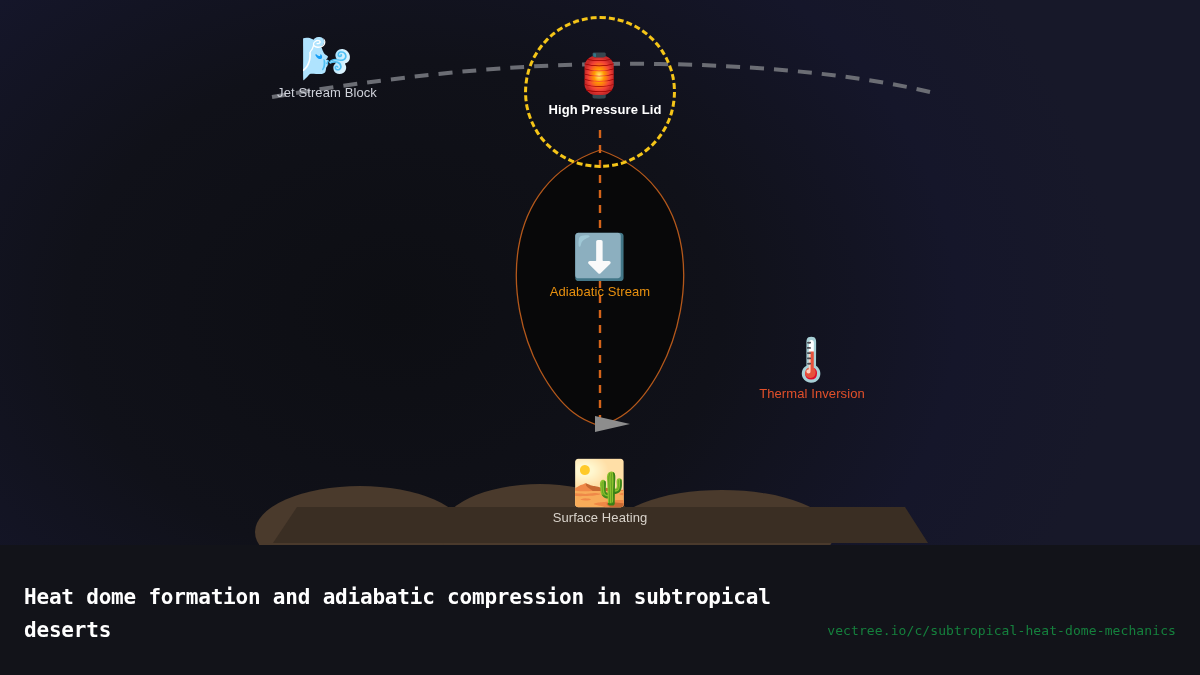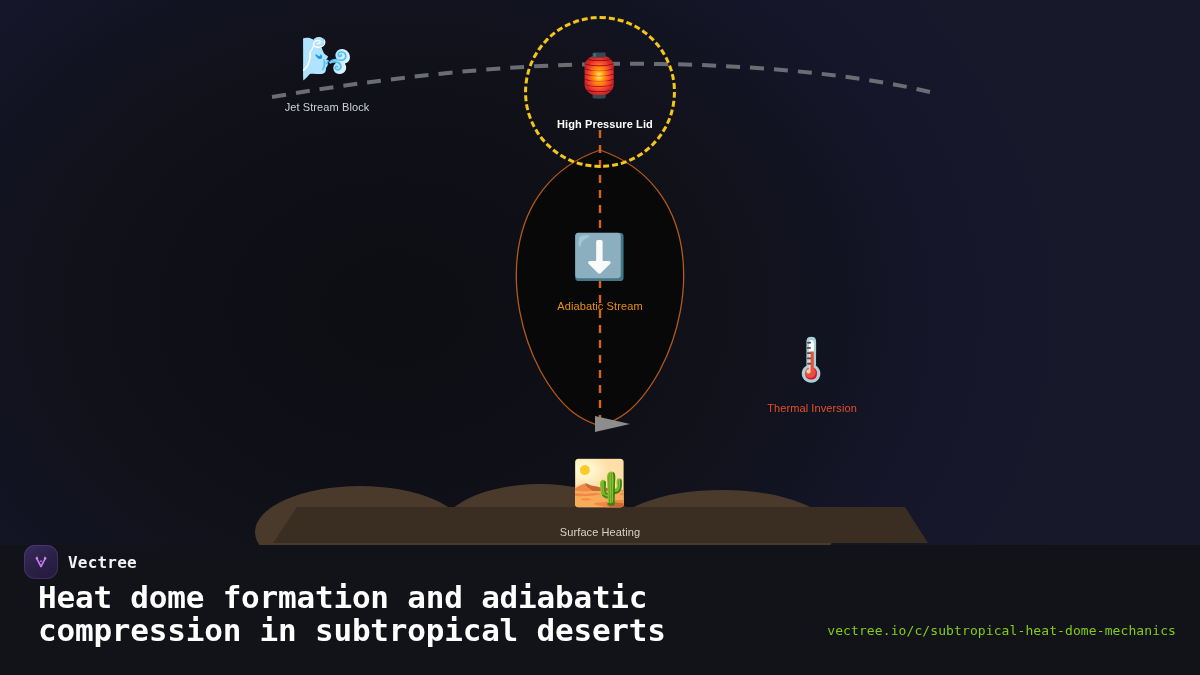--- a/index.html
+++ b/index.html
@@ -40,22 +40,22 @@
     transform: translate(-50%, 0);
     white-space: nowrap;
   }
   .node .emoji {
     font-size: 42px;
     line-height: 1;
     display: block;
   }
   .node .emoji.small { font-size: 44px; }
   .node .label {
-    margin-top: 21px;
-    font-size: 11px;
+    margin-top: 5px;
+    font-size: 13px;
     letter-spacing: .1px;
   }
 
   .lbl-jet   { color: #cfd2da; font-size: 13px; }
   .lbl-lid   { color: #ffffff; font-size: 14px; font-weight: bold; padding-left: 10px; }
   .lbl-adia  { color: #e8900f; font-size: 13px; }
   .lbl-therm { color: #e2502a; font-size: 13px; }
   .lbl-surf  { color: #d9d3cb; font-size: 13px; text-align: center; }
 
   
@@ -92,29 +92,28 @@
     font-weight: bold;
     letter-spacing: .2px;
   }
   .headline {
     position: absolute;
     left: 24px; top: 36px;
     width: 760px;
     color: #ffffff;
     font-family: "DejaVu Sans Mono", "Liberation Mono", monospace;
     font-weight: bold;
-    font-size: 31px;
+    font-size: 21px;
     line-height: 33px;
     letter-spacing: -0.2px;
-    margin-left: 14px;
   }
   .url {
     position: absolute;
     right: 24px; top: 78px;
-    color: #84cc16;
+    color: #15803d;
     font-family: "DejaVu Sans Mono", "Liberation Mono", monospace;
     font-size: 13px;
     letter-spacing: .1px;
     text-align: center;
   }
 </style>
 </head>
 <body>
 
 <div id="stage">
@@ -167,31 +166,20 @@
 
     <div class="node" style="left:600px; top:461px;">
       <span class="emoji small">🏜️</span>
       <span class="label lbl-surf">Surface Heating</span>
     </div>
 
   </div>
 
   <div id="footer">
 
-    <div class="brand">
-      <span class="brand-logo">
-        <svg width="20" height="20" viewBox="0 0 20 20">
-          <path d="M5.6 6.2 L10 14.6 L14.4 6.2" fill="none" stroke="#c77bf0" stroke-width="1.7" stroke-linecap="round" stroke-linejoin="round"></path>
-          <path d="M6.0 5.0 L6.6 6.6 M5.0 6.4 L6.3 6.9" stroke="#d98ef5" stroke-width="1.1" stroke-linecap="round"></path>
-          <path d="M14.0 5.0 L13.4 6.6 M15.0 6.4 L13.7 6.9" stroke="#d98ef5" stroke-width="1.1" stroke-linecap="round"></path>
-          <circle cx="10" cy="9.2" r="0.9" fill="#c77bf0"></circle>
-        </svg>
-      </span>
-      <span class="brand-name">Vectree</span>
-    </div>
 
     <div class="headline">Heat dome formation and adiabatic compression in subtropical deserts</div>
 
     <div class="url">vectree.io/c/subtropical-heat-dome-mechanics</div>
 
   </div>
 
 </div>
 
 </body></html>

